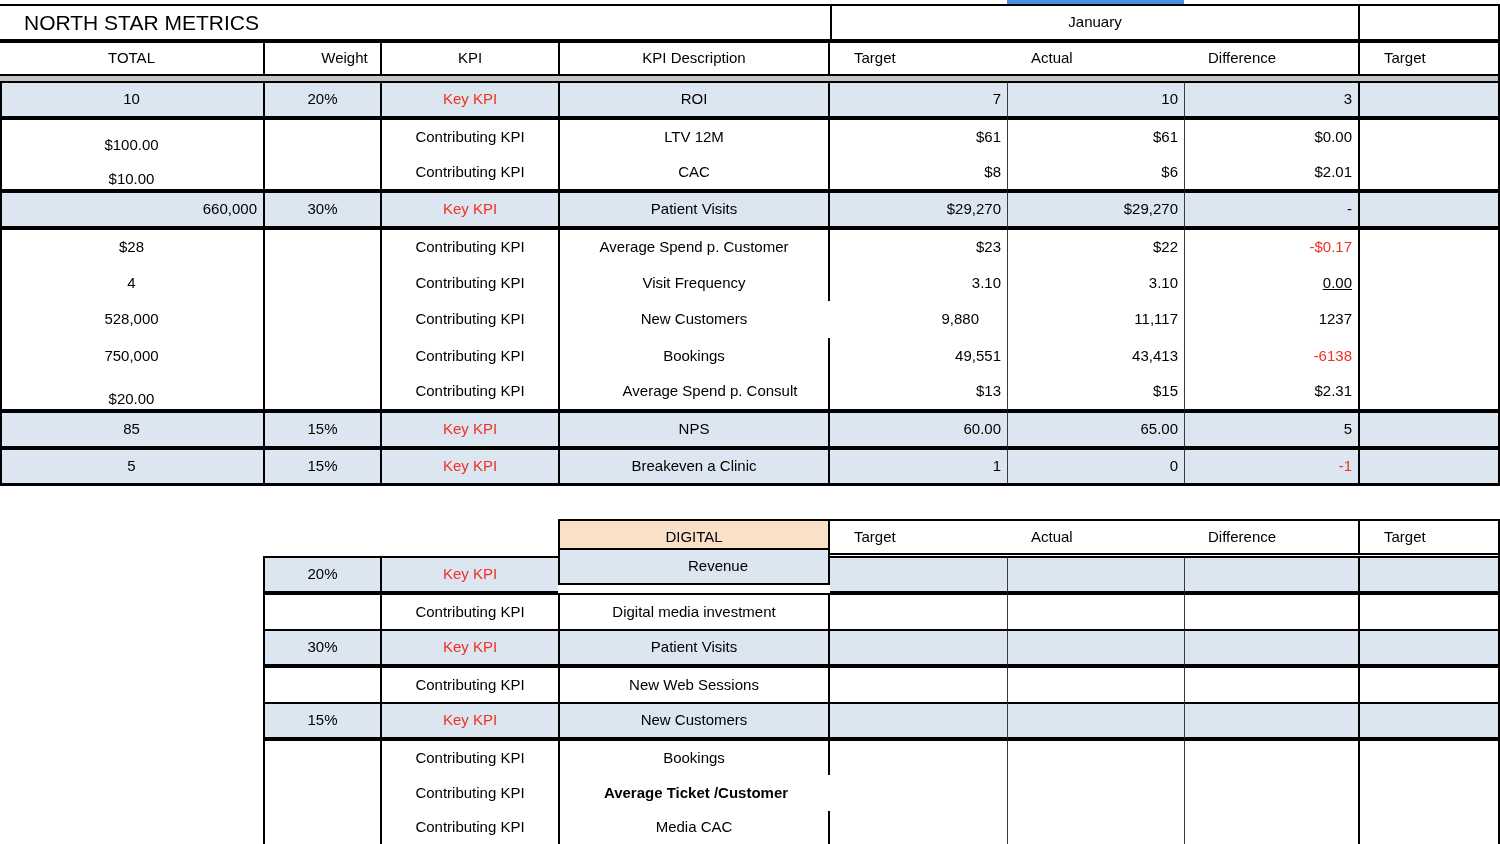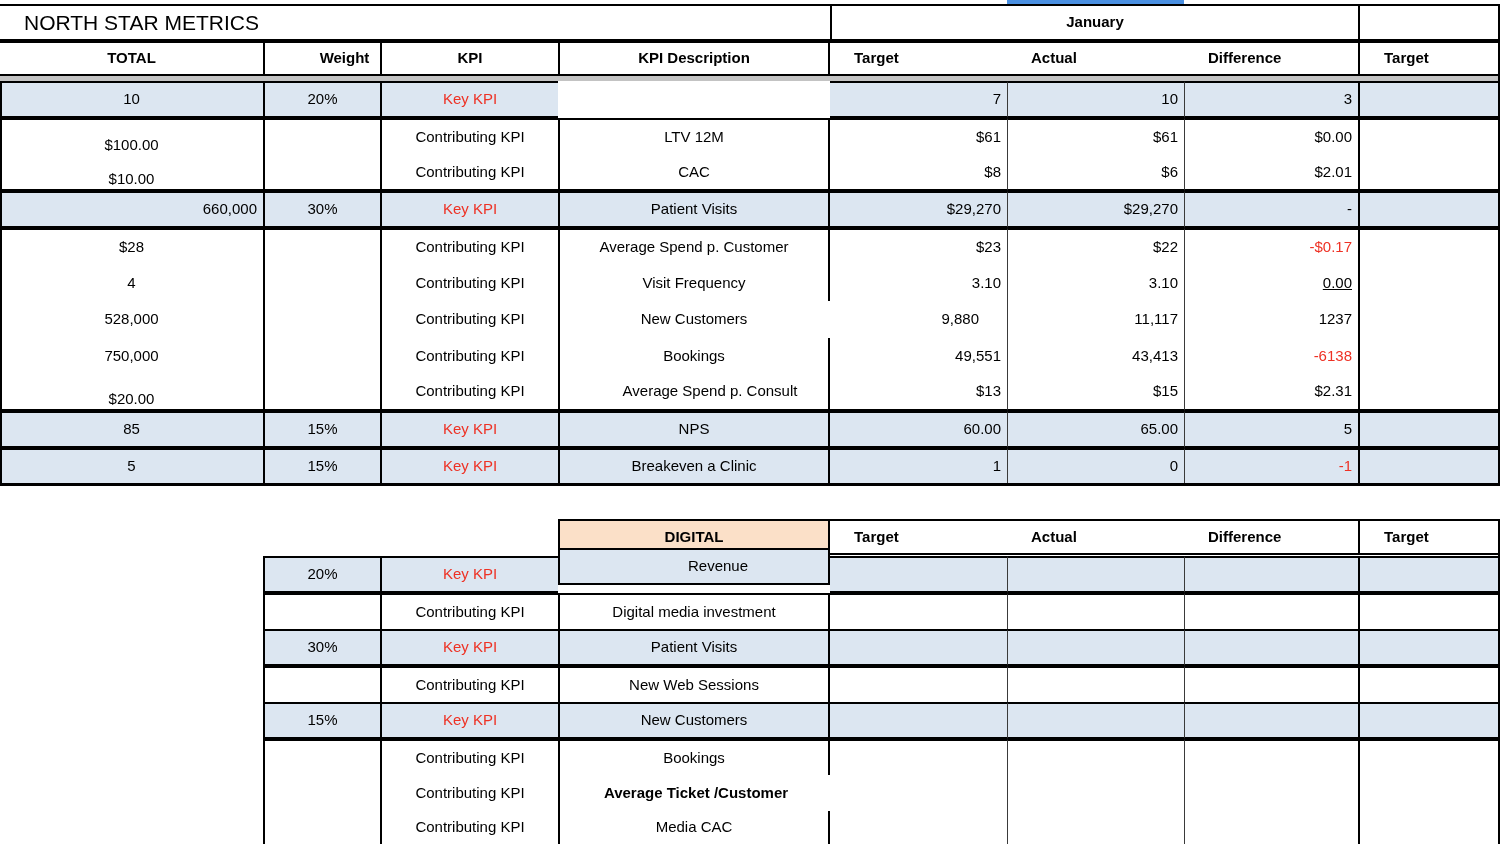--- a/index.html
+++ b/index.html
@@ -25,21 +25,21 @@
     overflow:hidden;
   }
   .c-center{justify-content:center;}
   .c-right{justify-content:flex-end;padding-right:6px;}
   .c-left{justify-content:flex-start;padding-left:24px;}
 
   .blue{background:#dce6f1;}
   .white{background:#ffffff;}
   .peach{background:#fbe0c8;}
 
-  .bold{font-weight:bold;}
+  .bold{font-weight:normal;}
   .red{color:#ee3124;}
   .title{font-size:21px;}
 
   
   .bl{border-left:2px solid #000;}
   .br{border-right:2px solid #000;}
   .bt{border-top:2px solid #000;}
   .bb{border-bottom:2px solid #000;}
   .bl-thin{border-left:1px solid #3a3a3a;}
 
@@ -61,20 +61,21 @@
     <div class="cell white bt bb bl c-center bold" style="left: 380px; top: 41px; width: 178px; height: 35px;">KPI</div>
     <div class="cell white bt bb bl br c-center bold" style="left: 558px; top: 41px; width: 272px; height: 35px;">KPI Description</div>
     <div class="cell white bt bb c-left bold" style="left: 830px; top: 41px; width: 177px; height: 35px;">Target</div>
     <div class="cell white bt bb c-left bold" style="left: 1007px; top: 41px; width: 177px; height: 35px;">Actual</div>
     <div class="cell white bt bb br c-left bold" style="left: 1184px; top: 41px; width: 176px; height: 35px;">Difference</div>
     <div class="cell white bt bb c-left bold" style="left: 1360px; top: 41px; width: 140px; height: 35px;">Target</div>
     <div class="hline-thin" style="left: 0px; top: 76px; width: 1500px; height: 5px; background: rgb(195, 195, 195);"></div>
     <div class="cell blue bt bb c-center" style="left: 0px; top: 81px; width: 263px; height: 37px;">10</div>
     <div class="cell blue bt bb bl c-center" style="left: 263px; top: 81px; width: 117px; height: 37px;">20%</div>
     <div class="cell blue bt bb bl c-center red" style="left: 380px; top: 81px; width: 178px; height: 37px;">Key KPI</div>
+    <div class="cell blue bt bb bl br c-center" style="left: 558px; top: 81px; width: 272px; height: 37px;">ROI</div>
     <div class="cell blue bt bb c-right" style="left: 830px; top: 81px; width: 177px; height: 37px;">7</div>
     <div class="cell blue bt bb bl-thin c-right" style="left: 1007px; top: 81px; width: 177px; height: 37px;">10</div>
     <div class="cell blue bt bb bl-thin br c-right" style="left: 1184px; top: 81px; width: 176px; height: 37px;">3</div>
     <div class="cell blue bt bb" style="left: 1360px; top: 81px; width: 140px; height: 37px;"></div>
     <div class="cell white bt c-center" style="left: 0px; top: 118px; width: 263px; height: 37px; align-items: flex-end; padding-bottom: 2px;">$100.00</div>
     <div class="cell white bt bl c-center" style="left: 263px; top: 118px; width: 117px; height: 37px;"></div>
     <div class="cell white bt bl c-center" style="left: 380px; top: 118px; width: 178px; height: 37px;">Contributing KPI</div>
     <div class="cell white bt bl br c-center" style="left: 558px; top: 118px; width: 272px; height: 37px;">LTV 12M</div>
     <div class="cell white bt c-right" style="left: 830px; top: 118px; width: 177px; height: 37px;">$61</div>
     <div class="cell white bt bl-thin c-right" style="left: 1007px; top: 118px; width: 177px; height: 37px;">$61</div>

